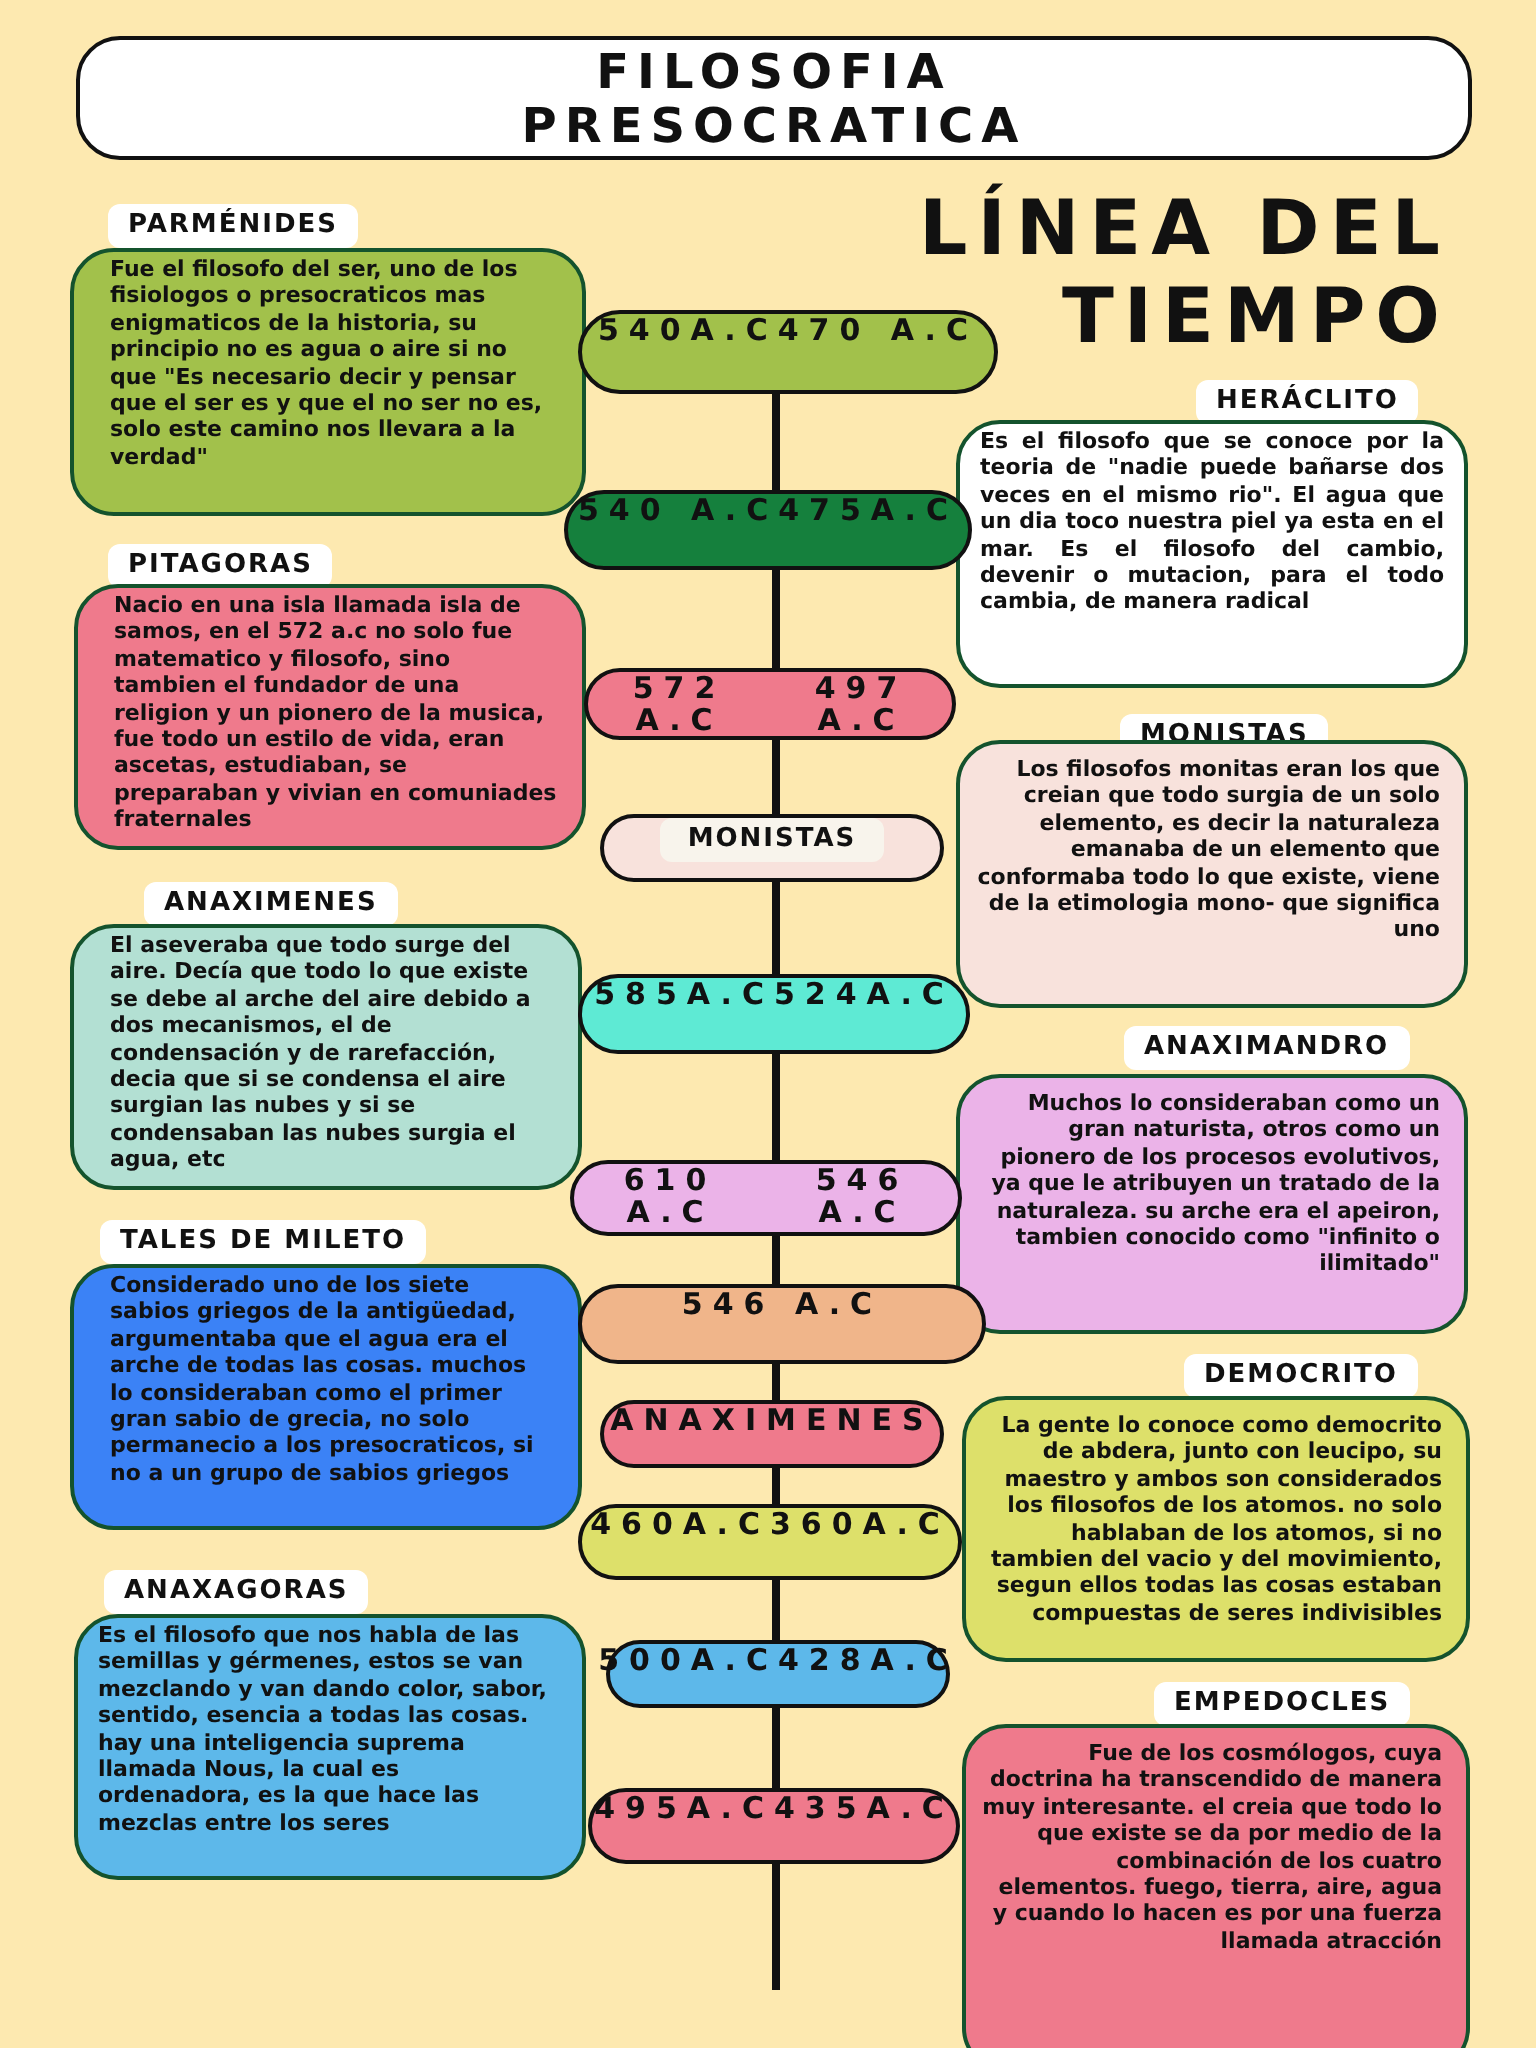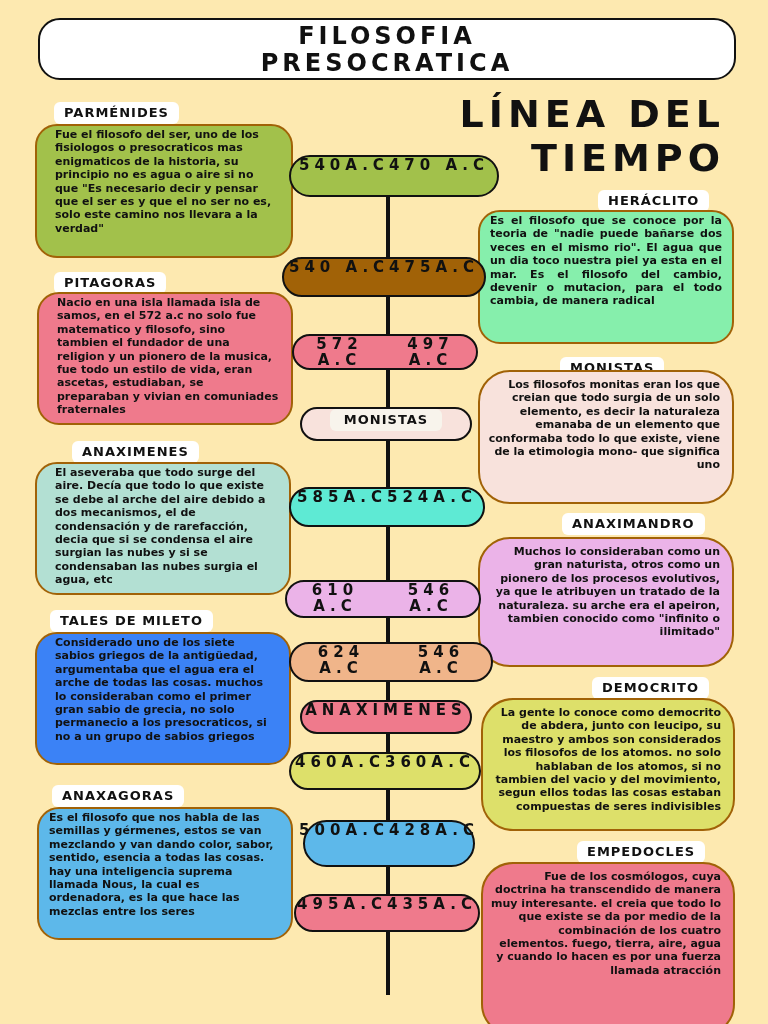--- a/index.html
+++ b/index.html
@@ -27,25 +27,25 @@
   }
   .spine {
     left: 386px; top: 190px; width: 4px; height: 805px; background: #111;
   }
   .label {
     background: #fff; border-radius: 6px; padding: 2px 10px;
     font-weight: 900; font-size: 13px; letter-spacing: 1px;
     height: 22px; line-height: 18px;
   }
   .card {
-    border: 2px solid #a16207; border-radius: 22px;
+    border: 2px solid #14532d; border-radius: 22px;
     font-family: "DejaVu Sans", sans-serif; font-weight: bold;
     font-size: 11px; line-height: 13.4px; padding: 2px 12px 6px 18px;
   }
-  .card.right { text-align: right; padding: 6px 12px 6px 8px; border-radius: 32px; }
+  .card.right { text-align: right; padding: 6px 12px 6px 8px; }
   .card.justify { text-align: justify; padding: 2px 10px 6px 10px; }
   .pill {
     border: 2px solid #111; border-radius: 999px; text-align: center;
     font-weight: 900; font-size: 15px; line-height: 16px; letter-spacing: 5px;
     display: flex; flex-direction: row; justify-content: center;
   }
   .pill span { display: block; }
   .tag-inner {
     background: #f8f4ec; border-radius: 6px; padding: 3px 14px;
     font-weight: 900; font-size: 13px; letter-spacing: 1px; display: inline-block;
@@ -67,22 +67,22 @@
 <div class="abs spine"></div>
 
 <div class="abs label" style="left:54px;top:102px;">PARMÉNIDES</div>
 <div class="abs card" style="left:35px;top:124px;width:258px;height:134px;background:#a2c14b;">Fue el filosofo del ser, uno de los fisiologos o presocraticos mas enigmaticos de la historia, su principio no es agua o aire si no que "Es necesario decir y pensar que el ser es y que el no ser no es, solo este camino nos llevara a la verdad"</div>
 <div class="abs pill" style="left:289px;top:155px;width:210px;height:42px;background:#a2c14b;">
   <span>540A.C</span>
   <span>470 A.C</span>
 </div>
 
 <div class="abs label" style="left:598px;top:190px;">HERÁCLITO</div>
-<div class="abs card justify" style="left:478px;top:210px;width:256px;height:134px;background:#86efac;">Es el filosofo que se conoce por la teoria de "nadie puede bañarse dos veces en el mismo rio". El agua que un dia toco nuestra piel ya esta en el mar. Es el filosofo del cambio, devenir o mutacion, para el todo cambia, de manera radical</div>
-<div class="abs pill" style="left:282px;top:257px;width:204px;height:40px;background:#a16207;">
+<div class="abs card justify" style="left:478px;top:210px;width:256px;height:134px;background:#ffffff;">Es el filosofo que se conoce por la teoria de "nadie puede bañarse dos veces en el mismo rio". El agua que un dia toco nuestra piel ya esta en el mar. Es el filosofo del cambio, devenir o mutacion, para el todo cambia, de manera radical</div>
+<div class="abs pill" style="left:282px;top:245px;width:204px;height:40px;background:#15803d;">
   <span>540 A.C</span>
   <span>475A.C</span>
 </div>
 
 <div class="abs label" style="left:54px;top:272px;">PITAGORAS</div>
 <div class="abs card" style="left:37px;top:292px;width:256px;height:133px;background:#ef7a8c;">Nacio en una isla llamada isla de samos, en el 572 a.c no solo fue matematico y filosofo, sino tambien el fundador de una religion y un pionero de la musica, fue todo un estilo de vida, eran ascetas, estudiaban, se preparaban y vivian en comuniades fraternales</div>
 <div class="abs pill" style="left:292px;top:334px;width:186px;height:36px;background:#ef7a8c;">
   <span>572 A.C</span>
   <span>497 A.C</span>
 </div>
@@ -105,38 +105,37 @@
 <div class="abs label" style="left:562px;top:513px;">ANAXIMANDRO</div>
 <div class="abs card right" style="left:478px;top:537px;width:256px;height:130px;background:#ebb3e8;">Muchos lo consideraban como un gran naturista, otros como un pionero de los procesos evolutivos, ya que le atribuyen un tratado de la naturaleza. su arche era el apeiron, tambien conocido como "infinito o ilimitado"</div>
 <div class="abs pill" style="left:285px;top:580px;width:196px;height:38px;background:#ebb3e8;">
   <span>610 A.C</span>
   <span>546 A.C</span>
 </div>
 
 <div class="abs label" style="left:50px;top:610px;">TALES DE MILETO</div>
 <div class="abs card" style="left:35px;top:632px;width:256px;height:133px;background:#3b82f6;">Considerado uno de los siete sabios griegos de la antigüedad, argumentaba que el agua era el arche de todas las cosas. muchos lo consideraban como el primer gran sabio de grecia, no solo permanecio a los presocraticos, si no a un grupo de sabios griegos</div>
 <div class="abs pill" style="left:289px;top:642px;width:204px;height:40px;background:#f0b58a;">
-  <span>624 A.C</span>
   <span>546 A.C</span>
 </div>
 
 <div class="abs pill" style="left:300px;top:700px;width:172px;height:34px;background:#ef7a8c;">
   <span>ANAXIMENES</span>
 </div>
 
 <div class="abs label" style="left:592px;top:677px;">DEMOCRITO</div>
 <div class="abs card right" style="left:481px;top:698px;width:254px;height:133px;background:#dde06a;">La gente lo conoce como democrito de abdera, junto con leucipo, su maestro y ambos son considerados los filosofos de los atomos. no solo hablaban de los atomos, si no tambien del vacio y del movimiento, segun ellos todas las cosas estaban compuestas de seres indivisibles</div>
 <div class="abs pill" style="left:289px;top:752px;width:192px;height:38px;background:#dde06a;">
   <span>460A.C</span>
   <span>360A.C</span>
 </div>
 
 <div class="abs label" style="left:52px;top:785px;">ANAXAGORAS</div>
 <div class="abs card" style="left:37px;top:807px;width:256px;height:133px;background:#5db8ea;padding-left:10px;">Es el filosofo que nos habla de las semillas y gérmenes, estos se van mezclando y van dando color, sabor, sentido, esencia a todas las cosas. hay una inteligencia suprema llamada Nous, la cual es ordenadora, es la que hace las mezclas entre los seres</div>
-<div class="abs pill" style="left:303px;top:820px;width:172px;height:47px;background:#5db8ea;">
+<div class="abs pill" style="left:303px;top:820px;width:172px;height:34px;background:#5db8ea;">
   <span>500A.C</span>
   <span>428A.C</span>
 </div>
 
 <div class="abs label" style="left:577px;top:841px;">EMPEDOCLES</div>
 <div class="abs card right" style="left:481px;top:862px;width:254px;height:174px;background:#ef7a8c;">Fue de los cosmólogos, cuya doctrina ha transcendido de manera muy interesante. el creia que todo lo que existe se da por medio de la combinación de los cuatro elementos. fuego, tierra, aire, agua y cuando lo hacen es por una fuerza llamada atracción</div>
 <div class="abs pill" style="left:294px;top:894px;width:186px;height:38px;background:#ef7a8c;">
   <span>495A.C</span>
   <span>435A.C</span>
 </div>

